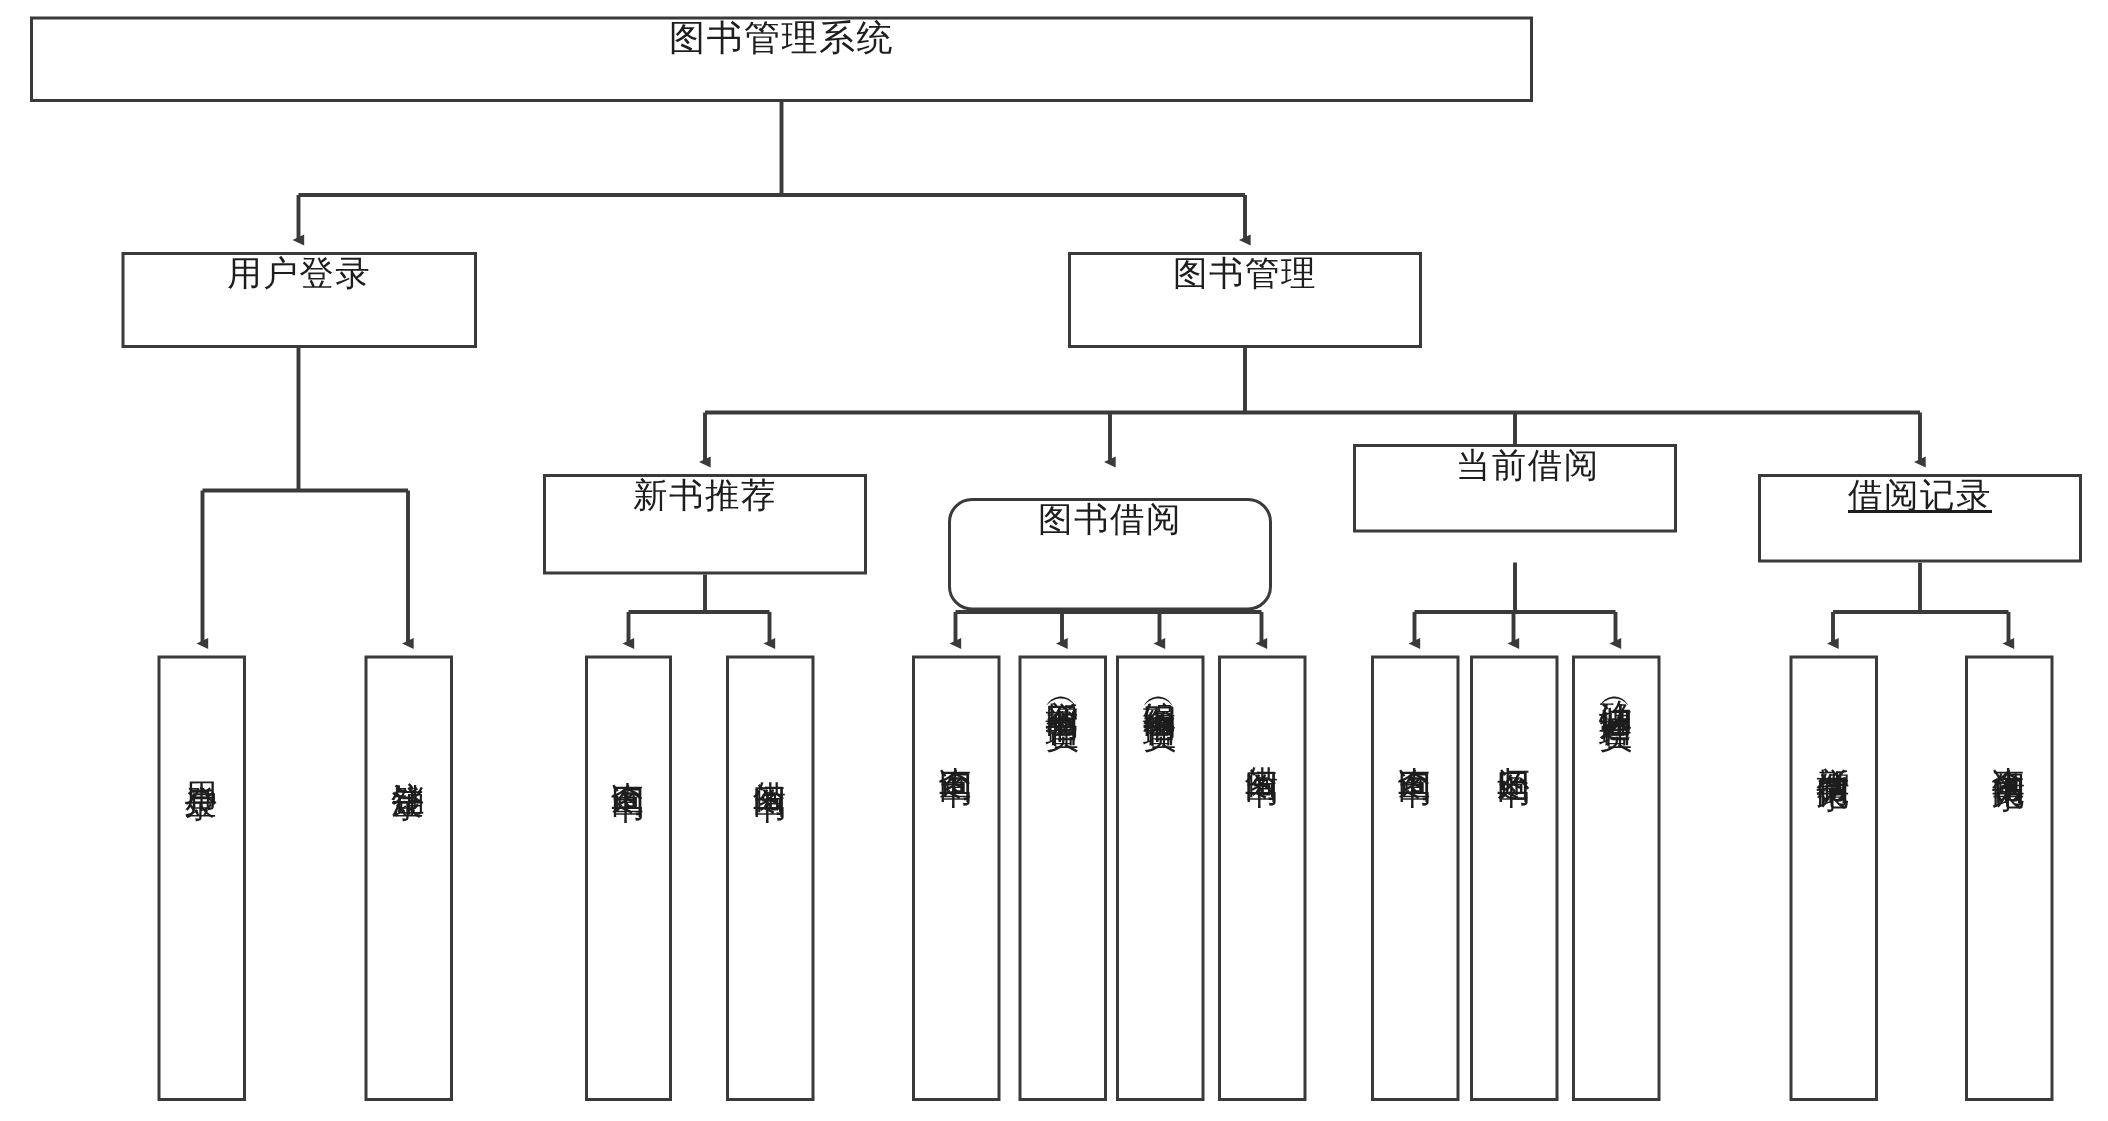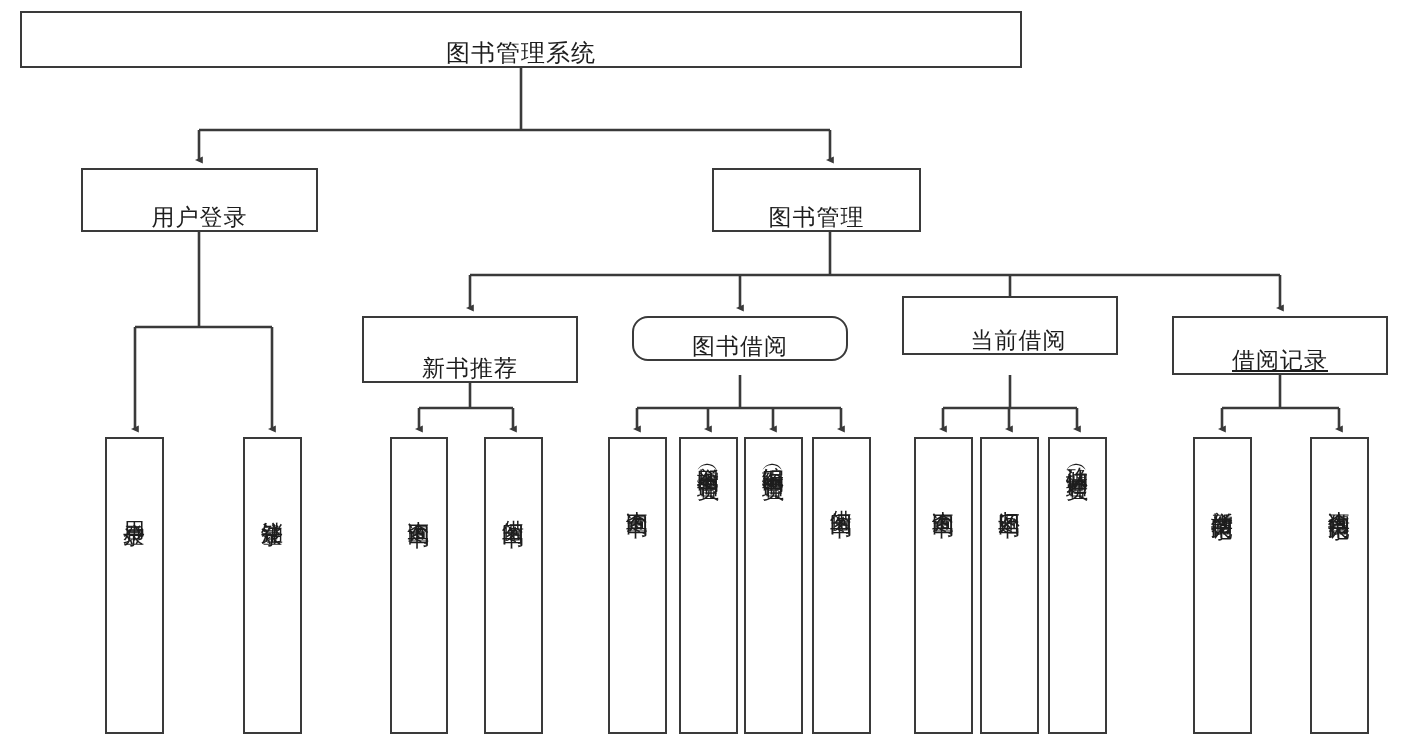--- a/index.html
+++ b/index.html
@@ -23,21 +23,21 @@
     top: 0;
     width: 1405px;
     height: 747px;
   }
   .node {
     position: absolute;
     box-sizing: border-box;
     background: #ffffff;
     border: 2px solid #3a3a3a;
     display: flex;
-    align-items: flex-end;
+    align-items: flex-start;
     justify-content: center;
     color: #1d1d1d;
     z-index: 3;
   }
   .node.horiz {
     font-size: 23px;
     letter-spacing: 1px;
     line-height: 1.1;
   }
   .node.title-node {
@@ -129,28 +129,28 @@
     </g>
   </svg>
 
   <div class="node horiz title-node" style="left:20px; top:11px; width:1002px; height:57px;">
     <span>图书管理系统</span>
   </div>
 
   <div class="node horiz" style="left:81px; top:168px; width:237px; height:64px;">
     <span>用户登录</span>
   </div>
-  <div class="node horiz" style="left:712px; top:168px; width:209px; height:64px;">
+  <div class="node horiz" style="left:712px; top:168px; width:236px; height:64px;">
     <span>图书管理</span>
   </div>
 
   <div class="node horiz" style="left:362px; top:316px; width:216px; height:67px;">
     <span>新书推荐</span>
   </div>
-  <div class="node horiz" style="left:632px; top:316px; width:216px; height:45px;border-radius:16px;">
+  <div class="node horiz" style="left:632px; top:332px; width:216px; height:75px;border-radius:16px;">
     <span>图书借阅</span>
   </div>
   <div class="node horiz" style="left:902px; top:296px; width:216px; height:59px;padding-left:17px;">
     <span>当前借阅</span>
   </div>
   <div class="node horiz" style="left:1172px; top:316px; width:216px; height:59px;text-decoration:underline;">
     <span>借阅记录</span>
   </div>
 
   <div class="node leaf leaf-short" style="left:105px; top:437px; width:59px; height:297px;">

